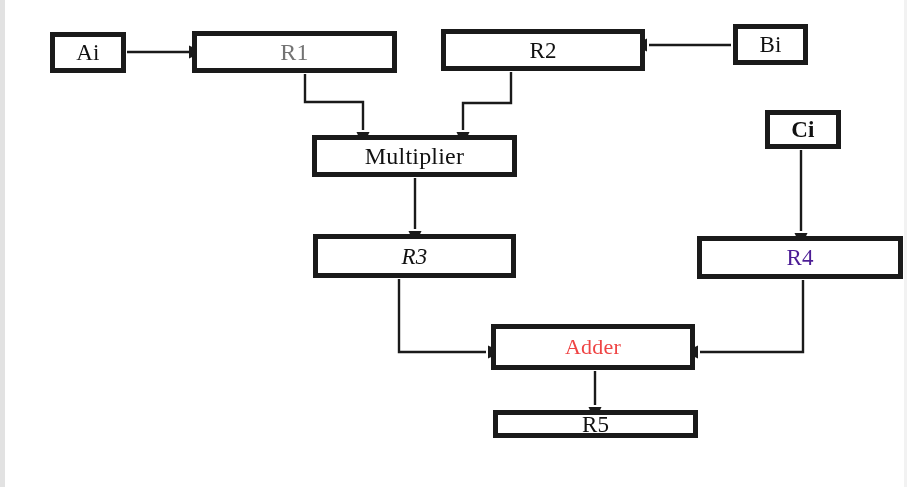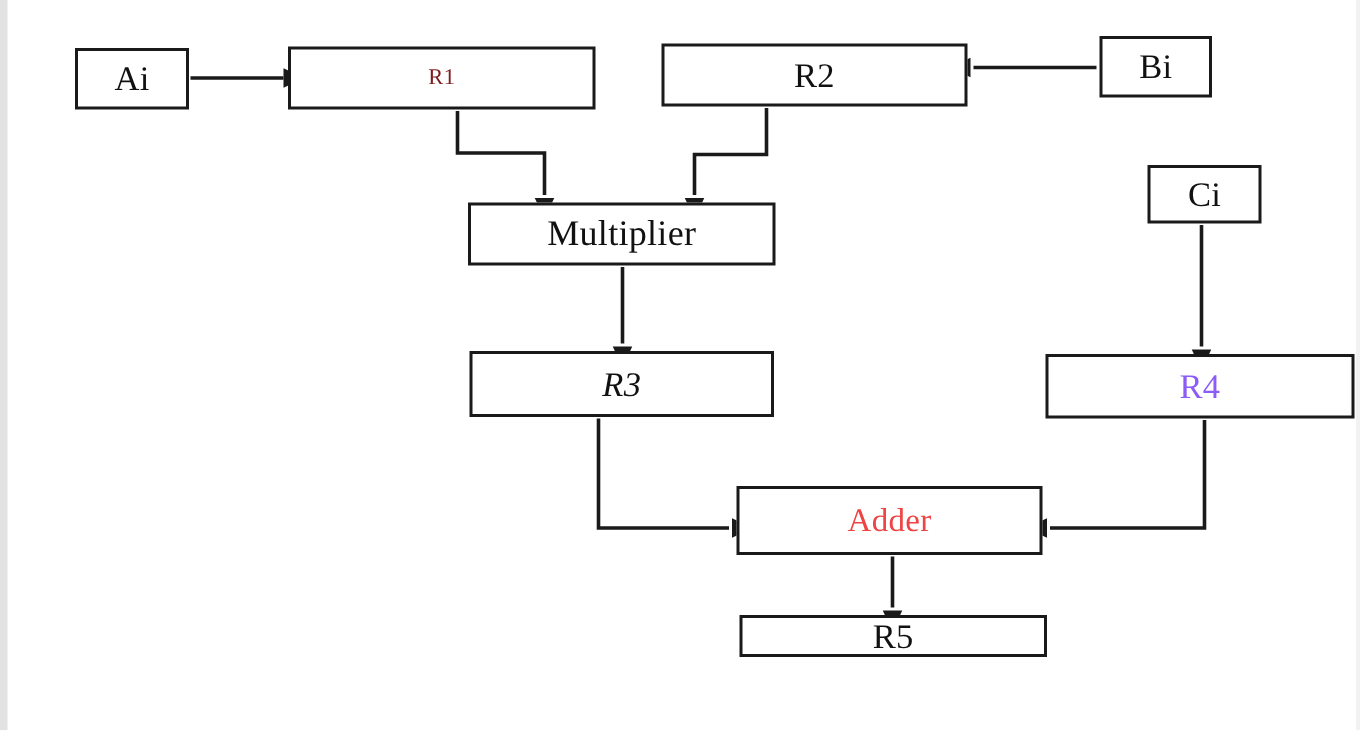--- a/index.html
+++ b/index.html
@@ -28,21 +28,21 @@
     right: 0;
     top: 0;
     width: 3px;
     height: 487px;
     background: #f2f2f2;
   }
   .node {
     position: absolute;
     box-sizing: border-box;
     background: #ffffff;
-    border: 2px solid #eab308;
+    border: 5px solid #eab308;
     display: flex;
     align-items: center;
     justify-content: center;
     color: #111111;
     letter-spacing: 0.2px;
   }
   .node .node-label {
     display: block;
     line-height: 1;
     white-space: nowrap;
@@ -112,39 +112,39 @@
         <polyline points="595,371 595,405" stroke="#1a1a1a"></polyline>
         <polygon points="595,421 588.5,407 601.5,407" fill="#1a1a1a"></polygon>
       </g>
     </svg>
 
   <div id="node-layer">
       <div class="node" style="left: 50px; top: 32px; width: 76px; height: 41px; border-color: rgb(26, 26, 26);">
         <span class="node-label" style="font-size: 23px; color: rgb(17, 17, 17);">Ai</span>
       </div>
       <div class="node" style="left: 192px; top: 31px; width: 205px; height: 42px; border-color: rgb(26, 26, 26);">
-        <span class="node-label" style="font-size: 15px; color: #7f1d1d;">R1</span>
+        <span class="node-label" style="font-size: 24px; color: #737373;">R1</span>
       </div>
       <div class="node" style="left: 441px; top: 29px; width: 204px; height: 42px; border-color: rgb(26, 26, 26);">
         <span class="node-label" style="font-size: 23px; color: rgb(17, 17, 17);">R2</span>
       </div>
       <div class="node" style="left: 733px; top: 24px; width: 75px; height: 41px; border-color: rgb(26, 26, 26);">
         <span class="node-label" style="font-size: 23px; color: rgb(17, 17, 17);">Bi</span>
       </div>
-      <div class="node" style="left: 765px; top: 110px; width: 76px; height: 39px; border-color: rgb(26, 26, 26);">
+      <div class="node" style="left: 765px; top: 110px; width: 76px; height: 39px; border-color: rgb(26, 26, 26); font-weight: bold;">
         <span class="node-label" style="font-size: 23px; color: rgb(17, 17, 17);">Ci</span>
       </div>
       <div class="node" style="left: 312px; top: 135px; width: 205px; height: 42px; border-color: rgb(26, 26, 26);">
         <span class="node-label" style="font-size: 24px; color: rgb(17, 17, 17);">Multiplier</span>
       </div>
       <div class="node" style="left: 313px; top: 234px; width: 203px; height: 44px; border-color: rgb(26, 26, 26);">
         <span class="node-label" style="font-size: 23px; color: rgb(17, 17, 17); font-style: italic;">R3</span>
       </div>
       <div class="node" style="left: 697px; top: 236px; width: 206px; height: 43px; border-color: rgb(26, 26, 26);">
-        <span class="node-label" style="font-size: 23px; color: #8b5cf6;">R4</span>
+        <span class="node-label" style="font-size: 23px; color: #4c1d95;">R4</span>
       </div>
       <div class="node" style="left: 491px; top: 324px; width: 204px; height: 46px; border-color: rgb(26, 26, 26);">
         <span class="node-label" style="font-size: 22px; color: #ef4444;">Adder</span>
       </div>
       <div class="node" style="left: 493px; top: 410px; width: 205px; height: 28px; border-color: rgb(26, 26, 26);">
         <span class="node-label" style="font-size: 23px; color: rgb(17, 17, 17);">R5</span>
       </div>
     </div>
 
 </div>

